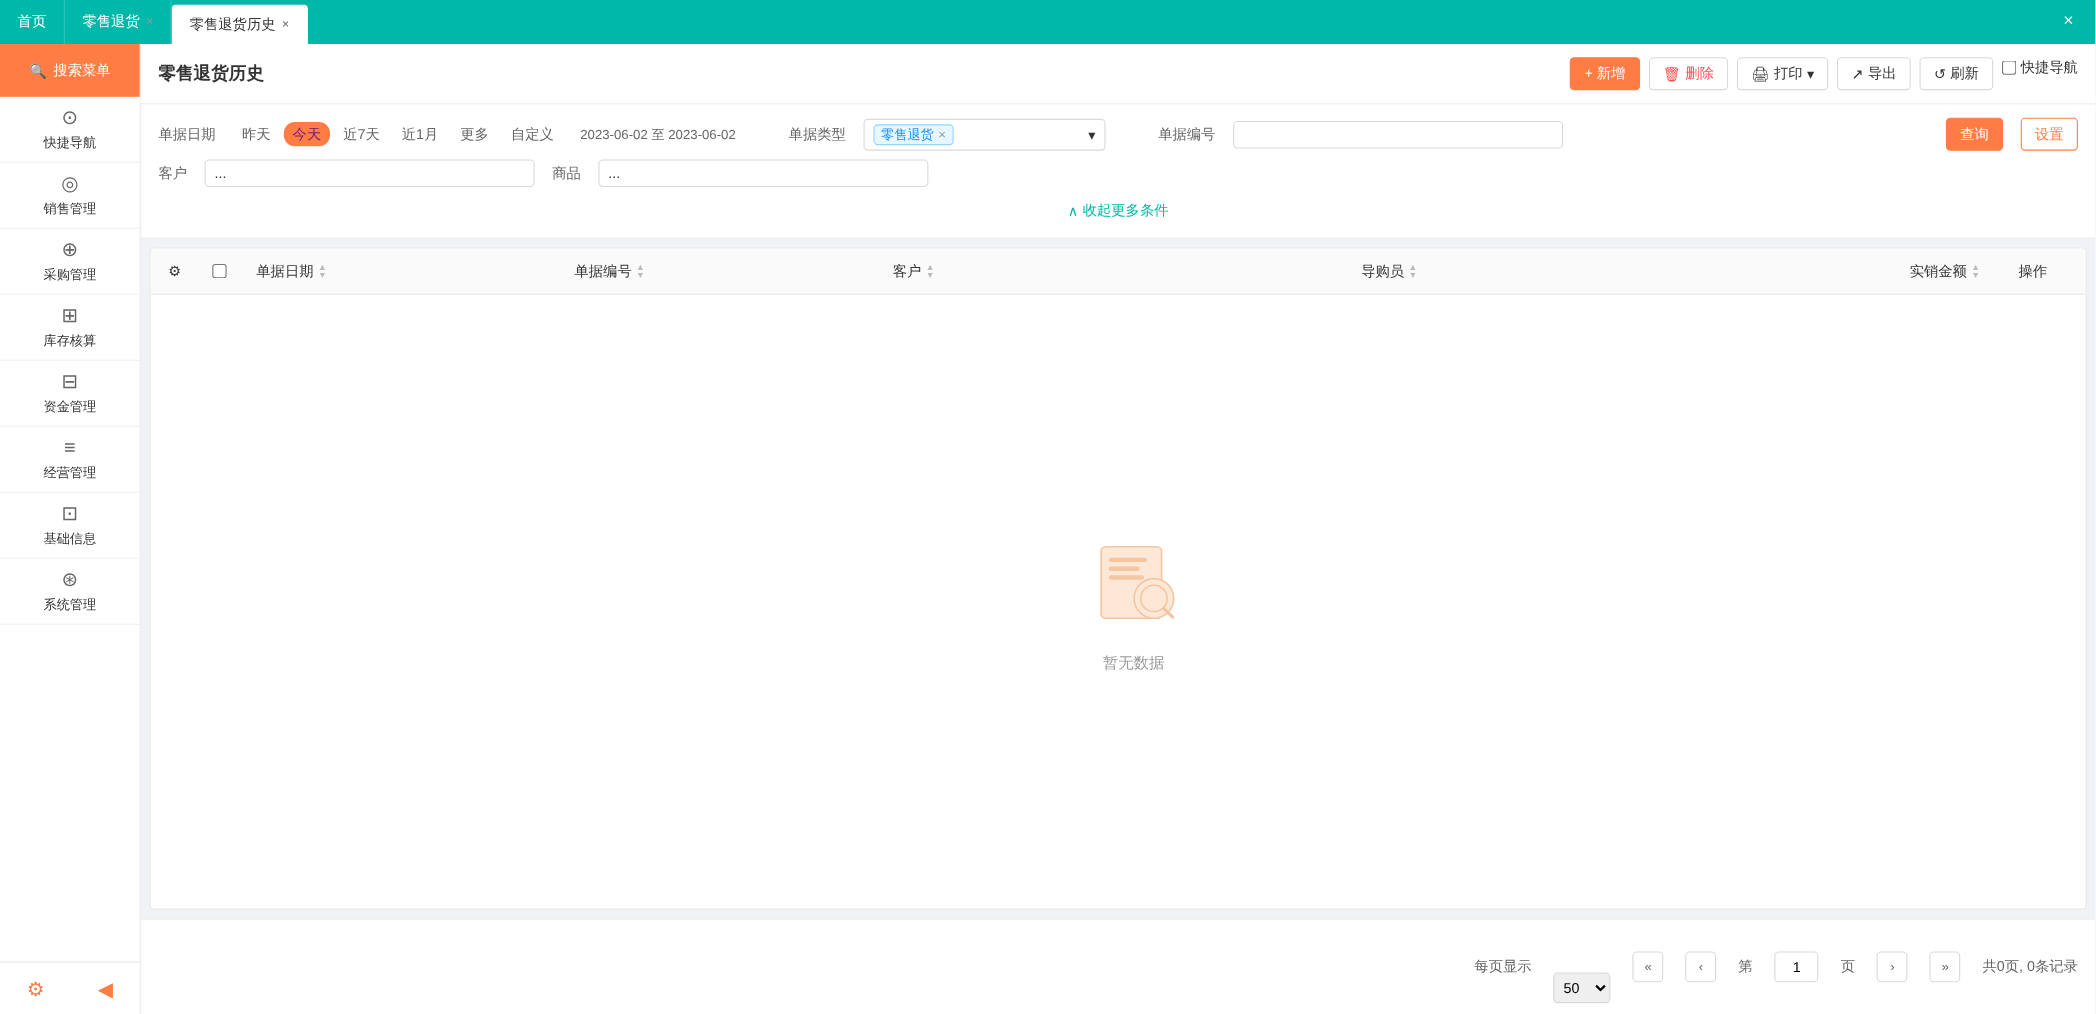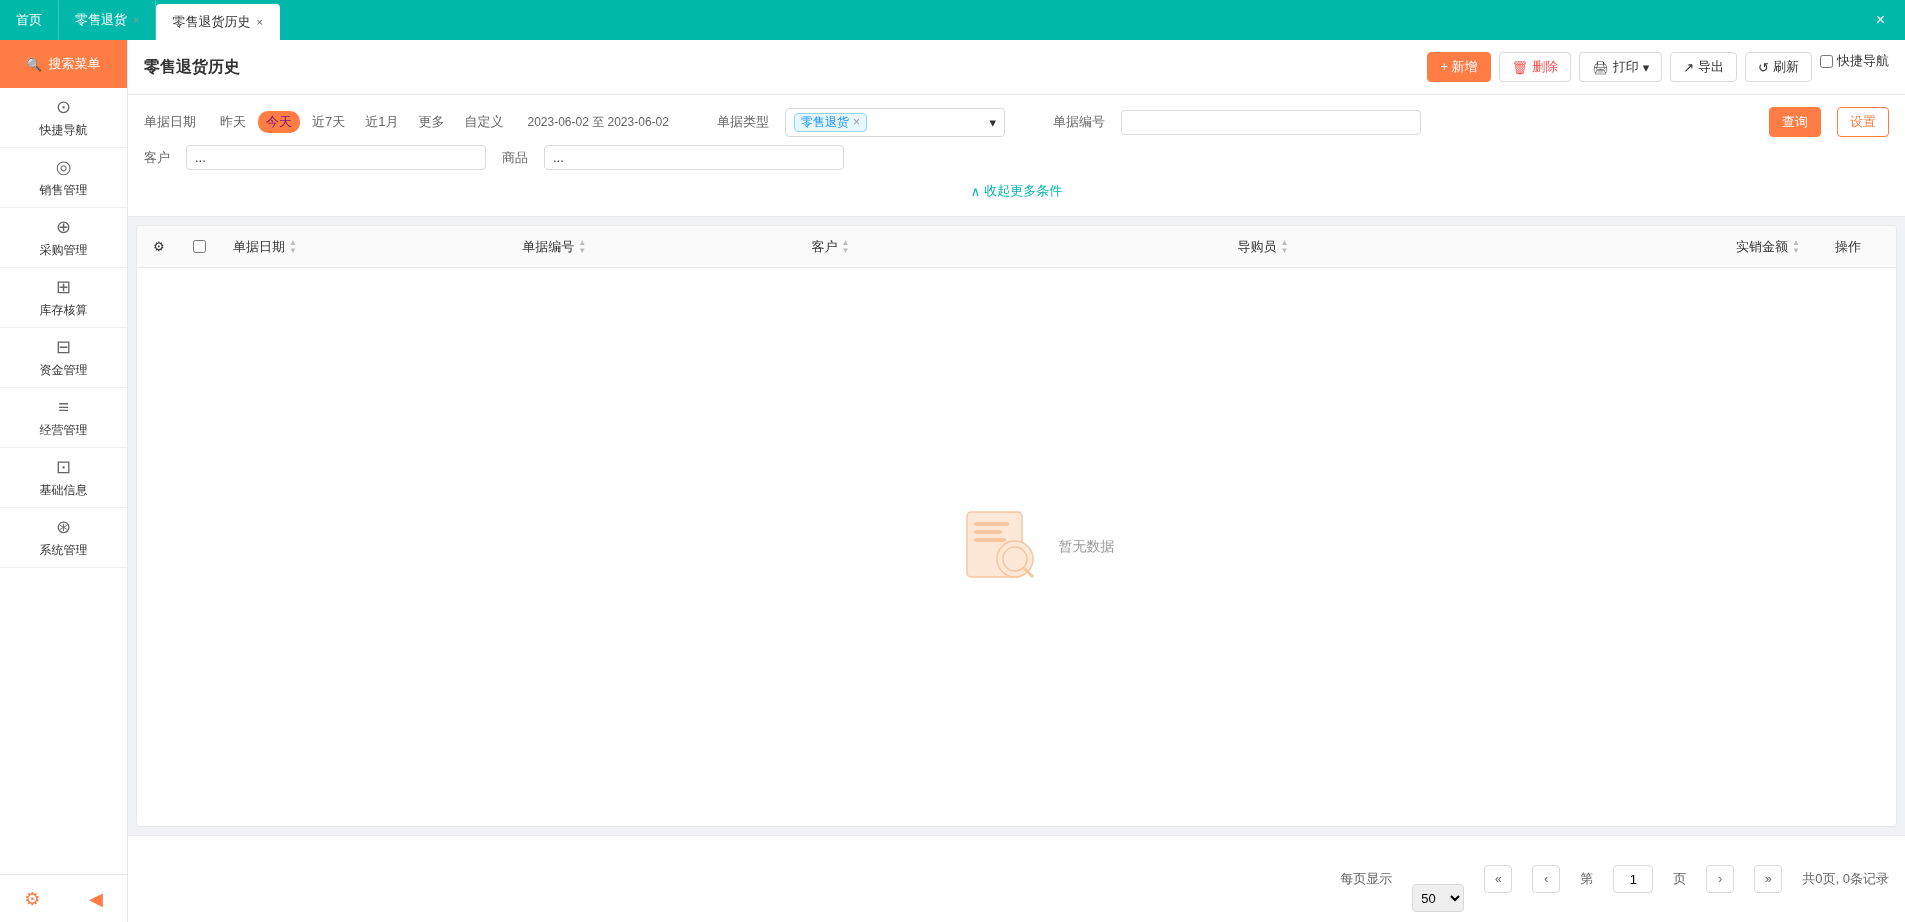--- a/index.html
+++ b/index.html
@@ -60,21 +60,21 @@
     .th-date { flex: 1; min-width: 120px; }
     .th-sn { flex: 1; min-width: 140px; }
     .th-customer { flex: 1.5; min-width: 180px; }
     .th-guide { flex: 1; min-width: 120px; }
     .th-amount { flex: 1; min-width: 120px; text-align: right; justify-content: flex-end; }
     .th-ops { width: 80px; text-align: center; justify-content: center; }
     .sort-arrows { display: flex; flex-direction: column; gap: 0; line-height: 1; }
     .sort-arrow { font-size: 8px; color: #bbb; line-height: 1; }
 
     
-    .empty-state { flex: 1; display: flex; flex-direction: row; align-items: center; justify-content: center; gap: 12px; padding-left: 28px; }
+    .empty-state { flex: 1; display: flex; flex-direction: column; align-items: center; justify-content: center; gap: 12px; padding-left: 28px; }
     .empty-icon { width: 100px; height: 100px; }
     .empty-text { color: #999; font-size: 14px; }
 
     
     .pagination-bar { background: #fff; border-top: 1px solid #e8e8e8; padding: 10px 16px; display: flex; align-items: center; justify-content: flex-end; gap: 20px; flex-shrink: 0; font-size: 13px; color: #666; }
     .page-btn { width: 28px; height: 28px; display: flex; align-items: center; justify-content: center; border: 1px solid #d9d9d9; border-radius: 4px; cursor: pointer; background: #fff; color: #666; font-size: 12px; }
     .page-input { width: 40px; height: 28px; border: 1px solid #d9d9d9; border-radius: 4px; text-align: center; font-size: 13px; }
     .page-select { height: 28px; border: 1px solid #d9d9d9; border-radius: 4px; font-size: 13px; padding: 0 4px; cursor: pointer; margin-top: 38px; }
   </style>
 </head>

